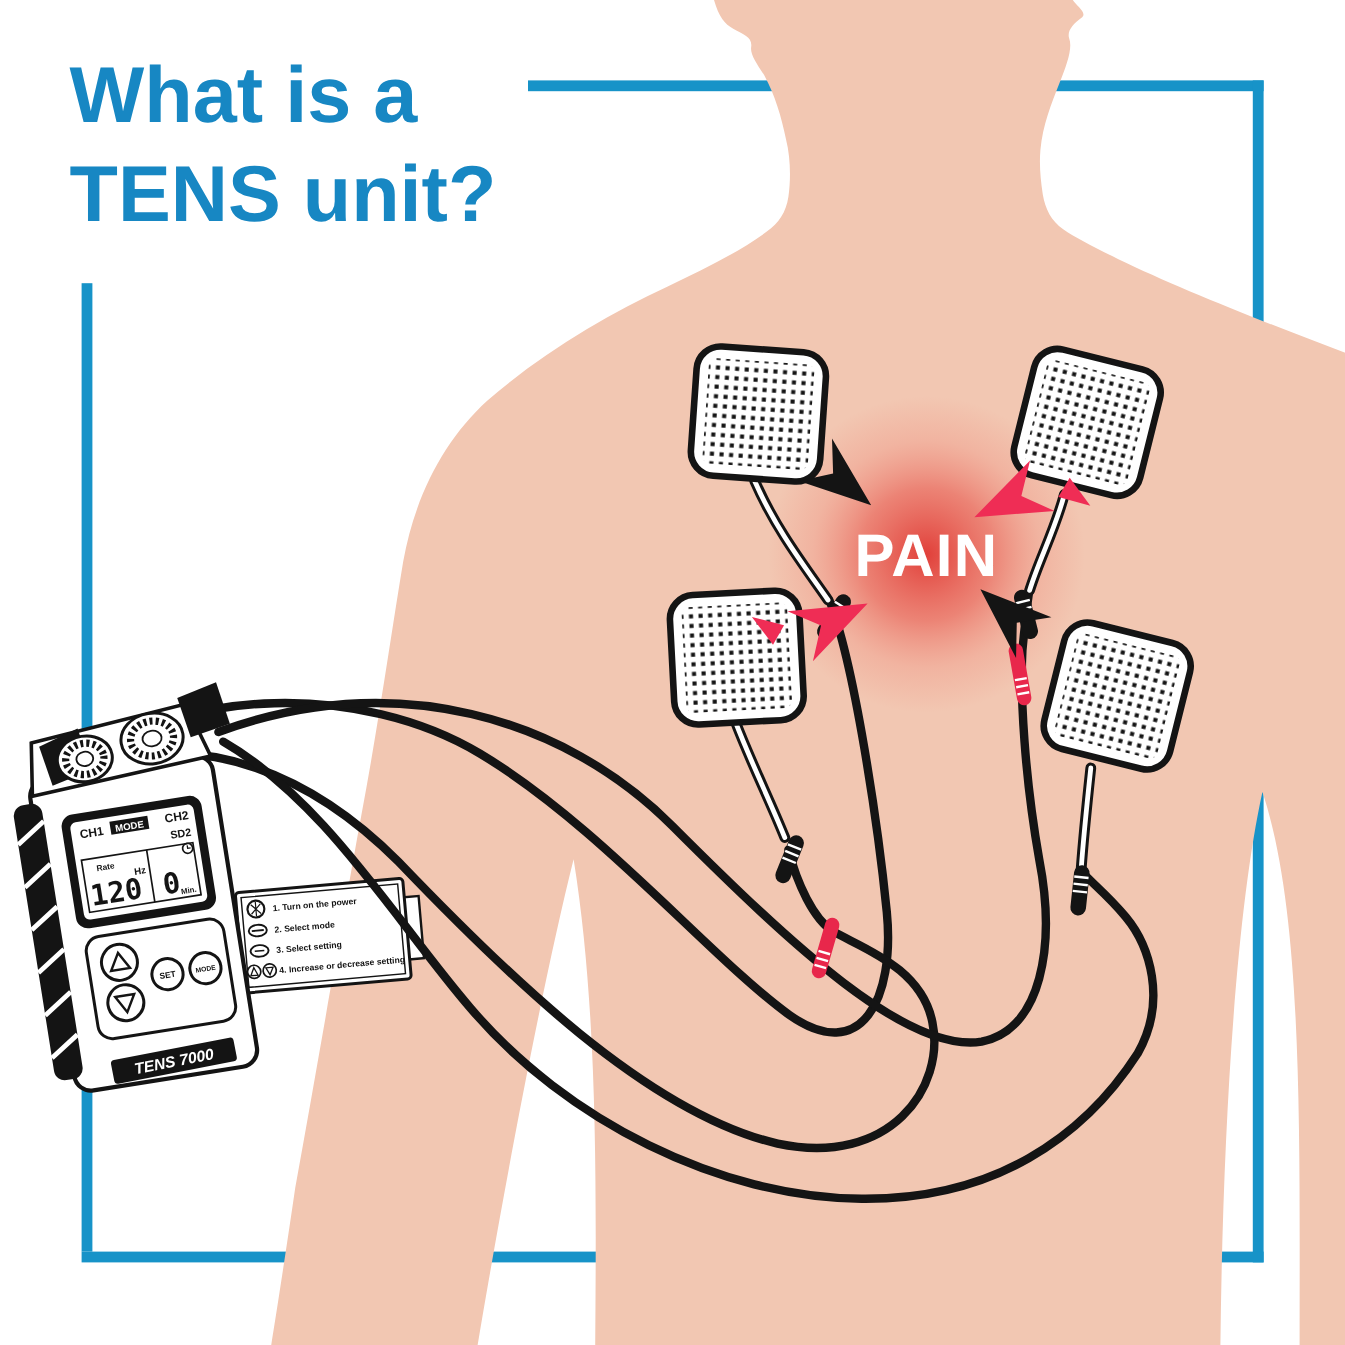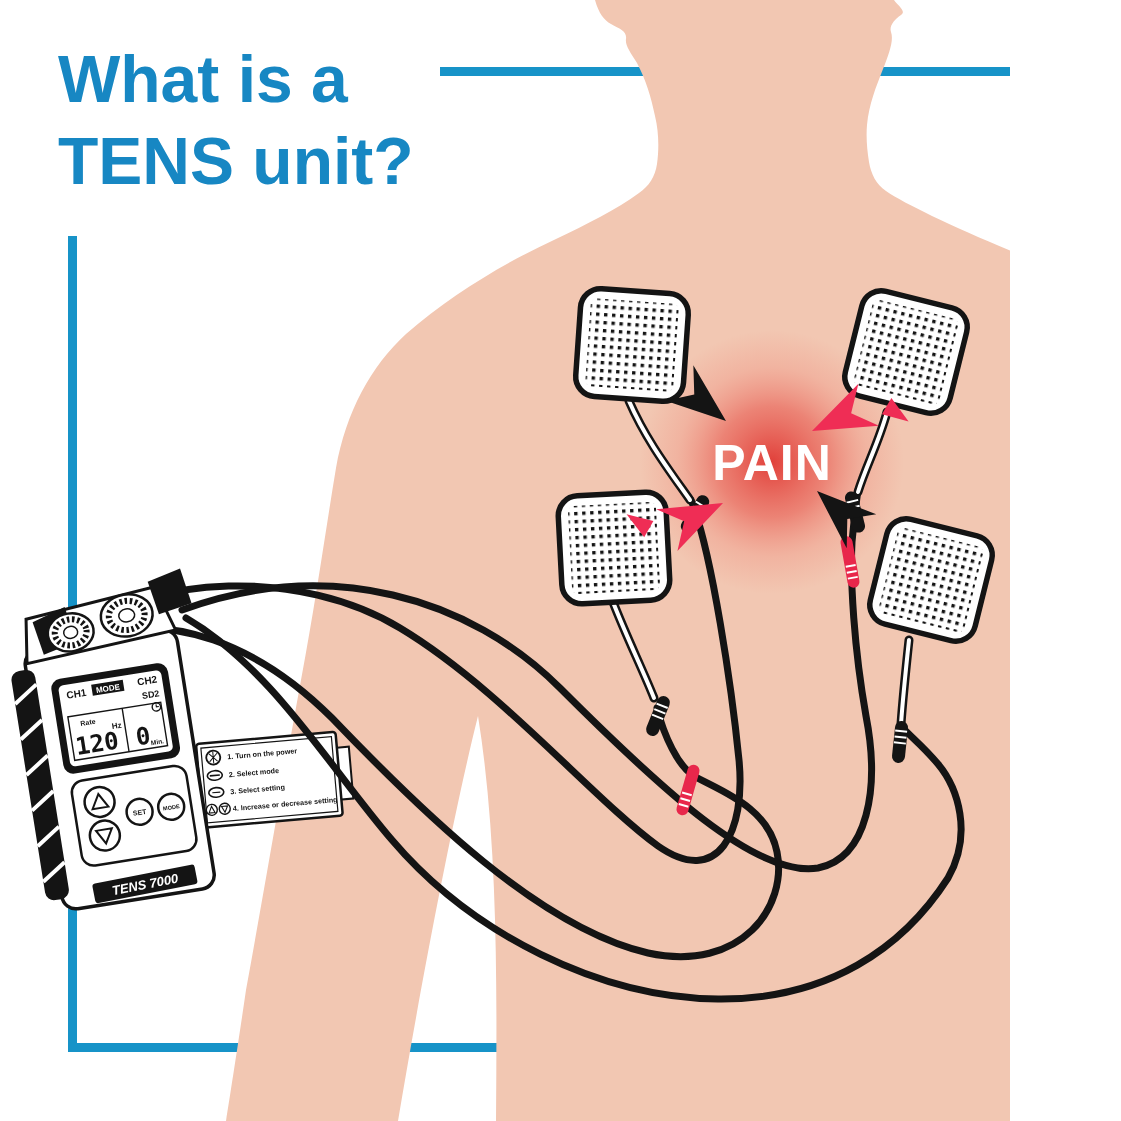--- a/index.html
+++ b/index.html
@@ -1,16 +1,16 @@
 <!DOCTYPE html>
 <html><head>
 <meta charset="utf-8">
 <style>
   html,body{margin:0;padding:0;background:#ffffff;}
-  #stage{position:relative;width:1010px;height:1121px;overflow:hidden;
+  #stage{position:relative;width:1121px;height:1121px;overflow:hidden;
          font-family:"Liberation Sans",sans-serif;}
   svg{display:block}
   text{font-family:"Liberation Sans",sans-serif;}
   .seg{font-family:"DejaVu Sans Mono",monospace;font-weight:bold;}
 </style>
 </head>
 <body>
 
 <div id="stage">
 <svg width="1121" height="1121" viewBox="0 0 1121 1121">

